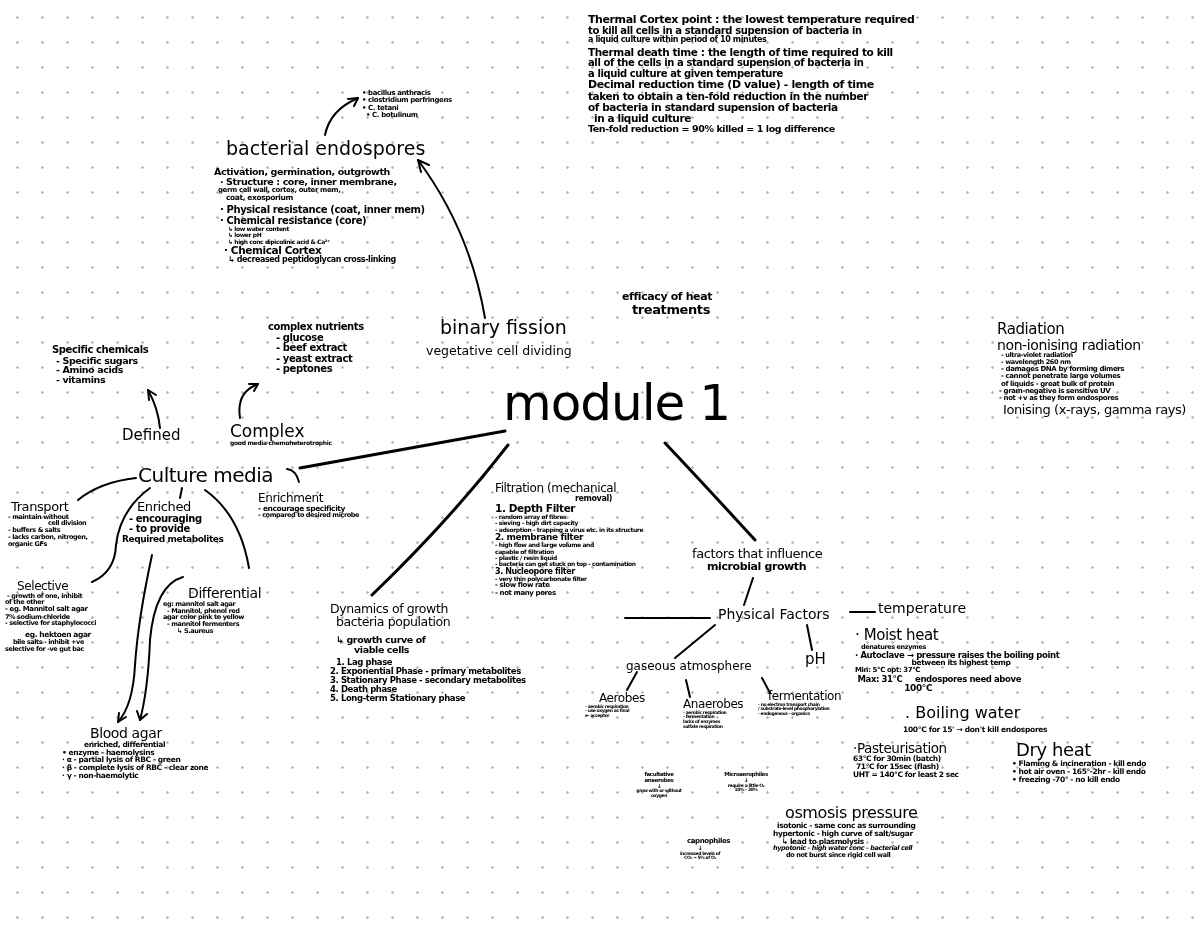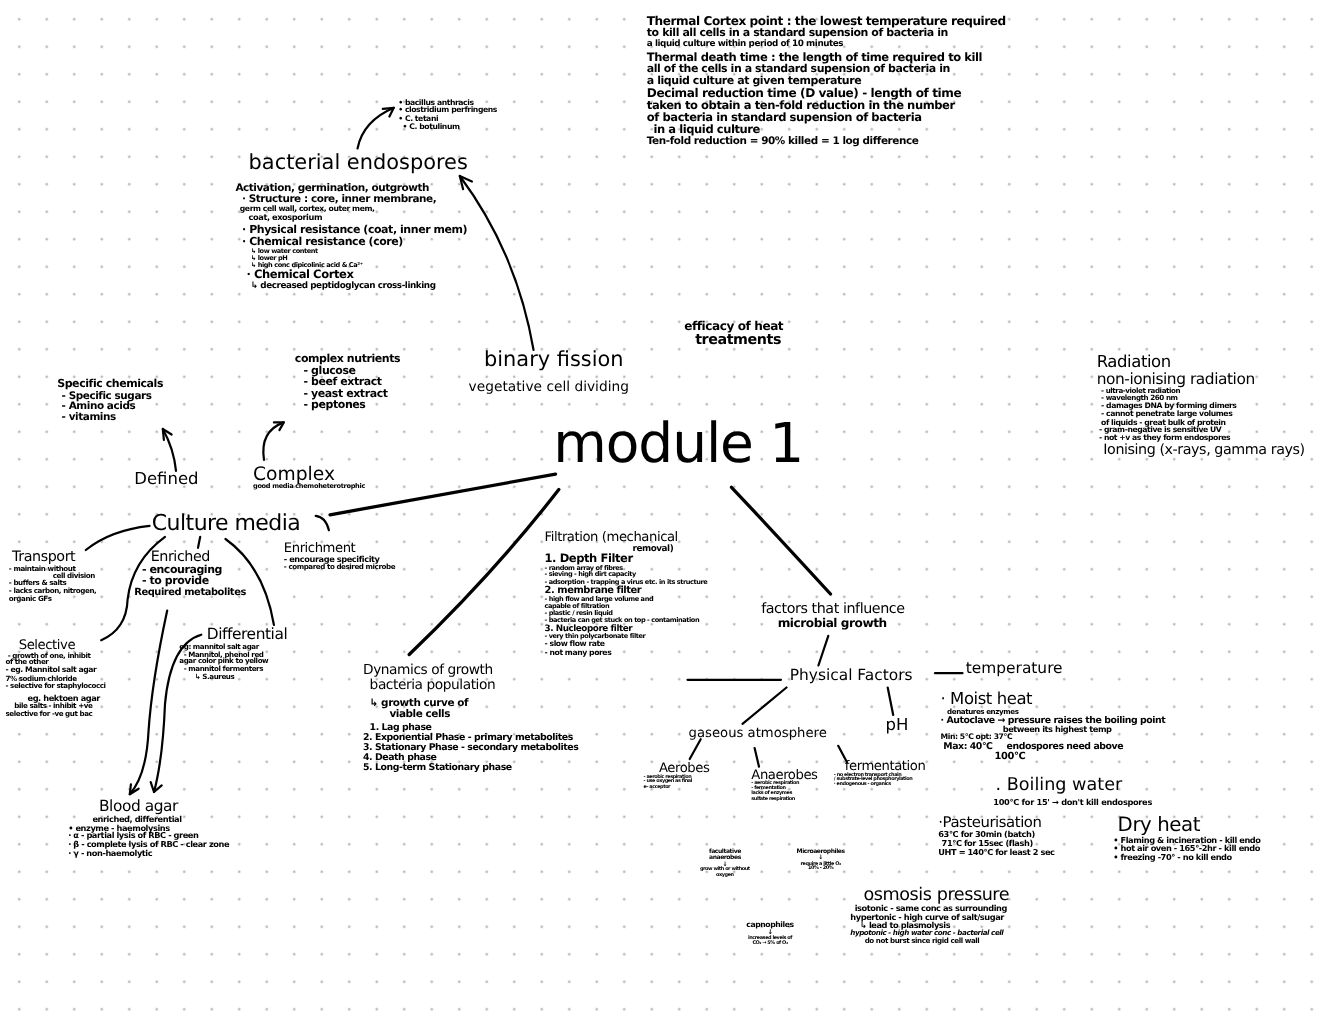--- a/index.html
+++ b/index.html
@@ -179,21 +179,21 @@
   <span class="ln" style="font-size:6.5px;padding-left:2px;">- growth of one, inhibit</span>
   <span class="ln" style="font-size:6.5px;">  of the other</span>
   <span class="ln" style="font-size:7px;">- eg. Mannitol salt agar</span>
   <span class="ln" style="font-size:6.5px;">7% sodium chloride</span>
   <span class="ln" style="font-size:6.5px;"> - selective for staphylococci</span>
   <span class="ln" style="font-size:7.5px;padding-left:20px;margin-top:4px;">eg. hektoen agar</span>
   <span class="ln" style="font-size:6.5px;padding-left:8px;">bile salts - inhibit +ve</span>
   <span class="ln" style="font-size:6.5px;">selective for -ve gut bac</span>
 </div>
 
-<div class="blk" style="left:163px;top:570px;">
+<div class="blk" style="left:163px;top:586px;">
   <span class="ln big" style="font-size:14px;font-weight:400;padding-left:25px;">Differential</span>
   <span class="ln" style="font-size:6.5px;">eg: mannitol salt agar</span>
   <span class="ln" style="font-size:6.5px;padding-left:4px;">- Mannitol, phenol red</span>
   <span class="ln" style="font-size:6.5px;">agar color pink to yellow</span>
   <span class="ln" style="font-size:6.5px;padding-left:4px;">- mannitol fermenters</span>
   <span class="ln" style="font-size:6.5px;padding-left:14px;">  ↳ S.aureus</span>
 </div>
 
 <div class="blk" style="left:62px;top:726px;">
   <span class="ln big" style="font-size:14px;font-weight:400;padding-left:28px;">Blood agar</span>
@@ -242,21 +242,21 @@
 <div class="n big" style="left:718px;top:607px;font-size:14px;">Physical Factors</div>
 <div class="n big" style="left:878px;top:601px;font-size:14px;">temperature</div>
 <div class="n big" style="left:805px;top:652px;font-size:15px;">pH</div>
 
 <div class="blk" style="left:855px;top:628px;">
   <span class="ln big" style="font-size:15px;font-weight:400;">· Moist heat</span>
   <span class="ln" style="font-size:6.5px;padding-left:6px;">denatures enzymes</span>
   <span class="ln" style="font-size:8.5px;white-space:pre;">· Autoclave → pressure raises the boiling point</span>
   <span class="ln" style="font-size:7.5px;white-space:pre;padding-left:30px;">            between its highest temp</span>
   <span class="ln" style="font-size:7px;">Min: 5°C  opt: 37°C</span>
-  <span class="ln" style="font-size:8.5px;white-space:pre;"> Max: 40°C     endospores need above</span>
+  <span class="ln" style="font-size:8.5px;white-space:pre;"> Max: 31°C     endospores need above</span>
   <span class="ln" style="font-size:9px;white-space:pre;">                  100°C</span>
 </div>
 
 <div class="n big" style="left:905px;top:705px;font-size:16px;">. Boiling water</div>
 <div class="n hand" style="left:903px;top:726px;font-size:7.5px;">100°C for 15' → don't kill endospores</div>
 
 <div class="blk" style="left:853px;top:741px;">
   <span class="ln big" style="font-size:13.5px;font-weight:400;">·Pasteurisation</span>
   <span class="ln" style="font-size:7.5px;">63°C for 30min (batch)</span>
   <span class="ln" style="font-size:7.5px;padding-left:3px;">71°C for 15sec (flash)</span>
@@ -303,21 +303,21 @@
 </div>
 
 <div class="blk" style="left:716px;top:772px;text-align:center;width:60px;">
   <span class="ln" style="font-size:5.5px;">Microaerophiles</span>
   <span class="ln" style="font-size:5.5px;">↓</span>
   <span class="ln" style="font-size:4.5px;">require a little O₂</span>
   <span class="ln" style="font-size:4.5px;">10% - 20%</span>
 </div>
 
 <div class="blk" style="left:670px;top:838px;text-align:center;width:60px;">
-  <span class="ln" style="font-size:7px;">capnophiles</span>
+  <span class="ln" style="font-size:7px;text-align:right;">capnophiles</span>
   <span class="ln" style="font-size:6px;">↓</span>
   <span class="ln" style="font-size:4.5px;">increased levels of</span>
   <span class="ln" style="font-size:4.5px;">CO₂ → 5% of O₂</span>
 </div>
 
 <div class="blk" style="left:773px;top:805px;">
   <span class="ln big" style="font-size:16px;font-weight:400;padding-left:12px;">osmosis pressure</span>
   <span class="ln" style="font-size:7.5px;padding-left:4px;">isotonic - same conc as surrounding</span>
   <span class="ln" style="font-size:7.5px;">hypertonic - high curve of salt/sugar</span>
   <span class="ln" style="font-size:7.5px;white-space:pre;">    ↳ lead to plasmolysis</span>

